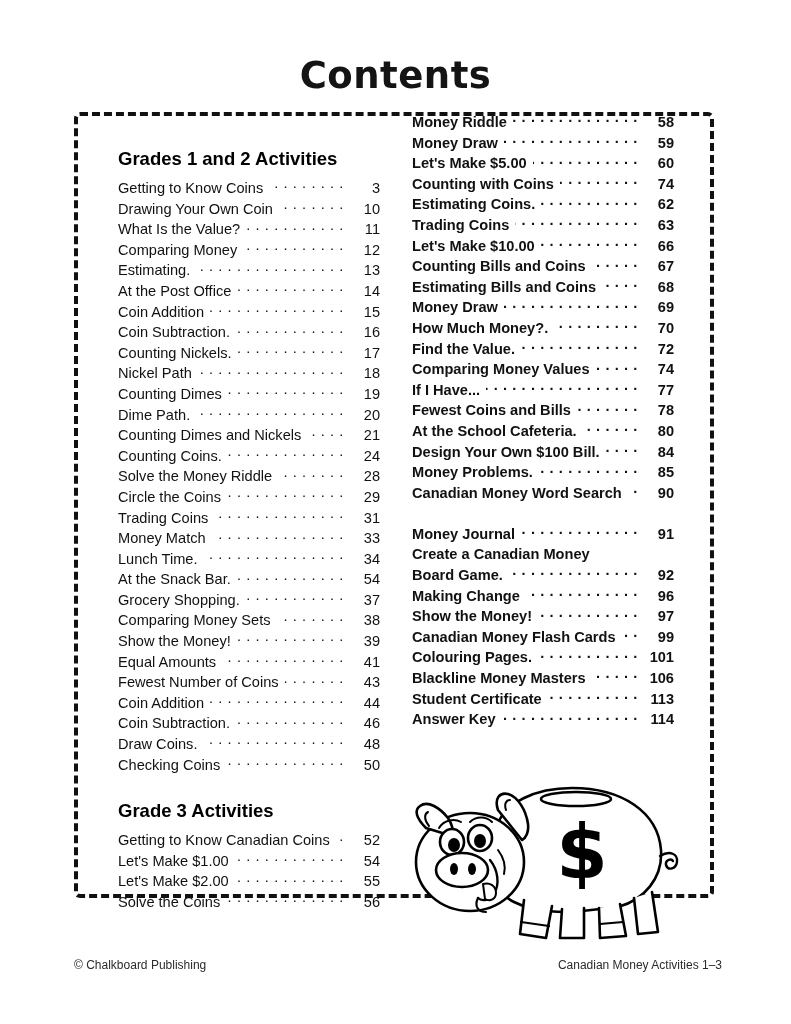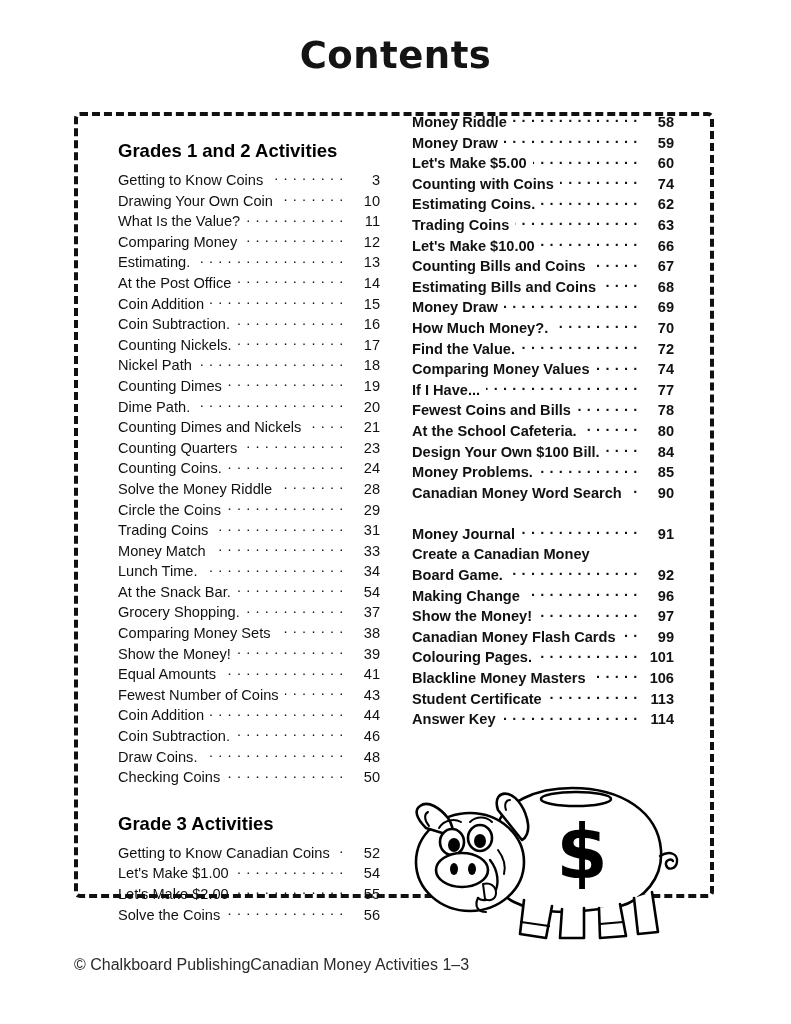--- a/index.html
+++ b/index.html
@@ -18,21 +18,21 @@
 
   .page {
     position: absolute;
     inset: 0;
     background: #ffffff;
   }
 
   
   .page-title {
     position: absolute;
-    top: 34px;
+    top: 54px;
     left: 0;
     width: 791px;
     text-align: center;
     font-family: "DejaVu Sans", sans-serif;
     font-weight: 700;
     font-size: 37px;
     letter-spacing: 0.5px;
     line-height: 44px;
     color: #141414;
   }
@@ -66,21 +66,21 @@
   .col-right { left: 338px; font-weight: bold; }
 
   .section-heading {
     font-family: "Liberation Sans", sans-serif;
     font-weight: 700;
     font-size: 18.5px;
     line-height: 22px;
     color: #000;
     white-space: nowrap;
   }
-  .col-left .section-heading.first { margin-top: 28px; }
+  .col-left .section-heading.first { margin-top: 36px; }
   .col-left .section-heading.later { margin-top: 25px; }
   .heading-gap { height: 8px; }
 
   
   .entry {
     display: flex;
     align-items: baseline;
     font-size: 14.6px;
     line-height: 20.6px;
     height: 20.6px;
@@ -130,22 +130,22 @@
   }
   .piggy svg { display: block; width: 100%; height: 100%; }
 
   
   .footer {
     position: absolute;
     left: 74px;
     top: 958px;
     width: 648px;
     display: flex;
-    justify-content: flex-start;
-    font-size: 16px;
+    justify-content: space-between;
+    font-size: 12px;
     line-height: 14px;
     color: #2b2b2b;
   }
 </style>
 </head>
 <body>
 
 <div class="page">
 
   <div class="page-title">Contents</div>
@@ -215,25 +215,20 @@
           <span class="entry-title">Dime Path.</span>
           <span class="entry-leader"></span>
           <span class="entry-page">20</span>
         </div>
         <div class="entry">
           <span class="entry-title">Counting Dimes and Nickels</span>
           <span class="entry-leader"></span>
           <span class="entry-page">21</span>
         </div>
         <div class="entry">
-          <span class="entry-title">Counting Quarters</span>
-          <span class="entry-leader"></span>
-          <span class="entry-page">23</span>
-        </div>
-        <div class="entry">
           <span class="entry-title">Counting Coins.</span>
           <span class="entry-leader"></span>
           <span class="entry-page">24</span>
         </div>
         <div class="entry">
           <span class="entry-title">Solve the Money Riddle</span>
           <span class="entry-leader"></span>
           <span class="entry-page">28</span>
         </div>
         <div class="entry">

